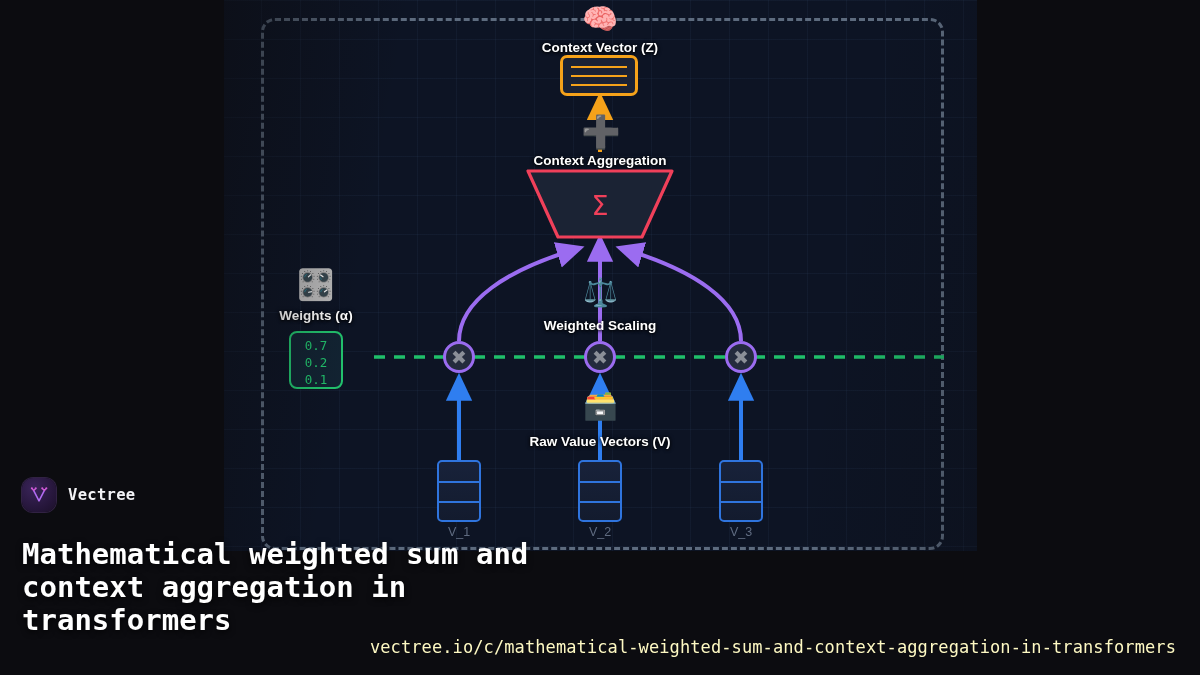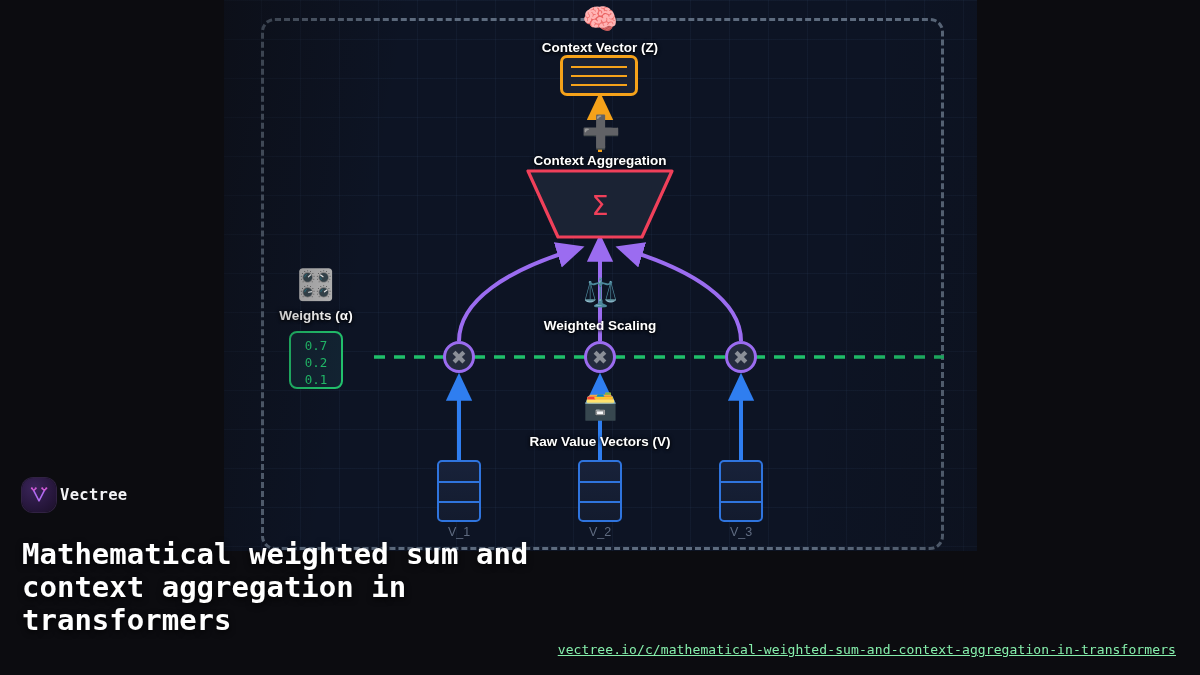--- a/index.html
+++ b/index.html
@@ -105,21 +105,21 @@
   #weights-values div{
     color:#22c36d;
     font-family:"DejaVu Sans Mono", monospace;
     font-size:12.5px;
     text-align:center;
     line-height:17px;
   }
   
   #brand{
     position:absolute; left:22px; top:478px;
-    display:flex; align-items:center; gap:4px;
+    display:flex; align-items:center; gap:12px;
     z-index:20;
   }
   #brand-logo{
     width:34px;height:34px;border-radius:11px;
     background:radial-gradient(circle at 35% 30%, #3a2459 0%, #241538 70%, #1c1029 100%);
     display:flex;align-items:center;justify-content:center;
     box-shadow:0 0 0 1px rgba(160,100,220,.25);
   }
   #brand-name{
     color:#f2f2f5; font-size:15.5px; font-weight:bold;
@@ -132,26 +132,25 @@
     font-family:"DejaVu Sans Mono", monospace;
     font-weight:bold;
     font-size:29px;
     line-height:33px;
     z-index:20;
     text-shadow:0 2px 6px rgba(0,0,0,.85);
     margin-top:20px;
   }
   #page-url{
     position:absolute; right:24px; bottom:18px;
-    color:#86efac;
-    font-family:"DejaVu Sans Mono", monospace;
-    font-size:13px;
+    color:#fef9c3;
+    font-family:"DejaVu Sans Mono", monospace;
+    font-size:17px;
     letter-spacing:.1px;
     z-index:20;
-    text-decoration:underline;
   }
   #bottom-bar{
     position:absolute;left:0;bottom:0;width:1200px;height:6px;
     background:#0c0c10;
   }
   #left-shade{
     position:absolute;left:0;top:0;width:224px;height:675px;
     background:#0c0c10;
   }
   #bottom-shade{

